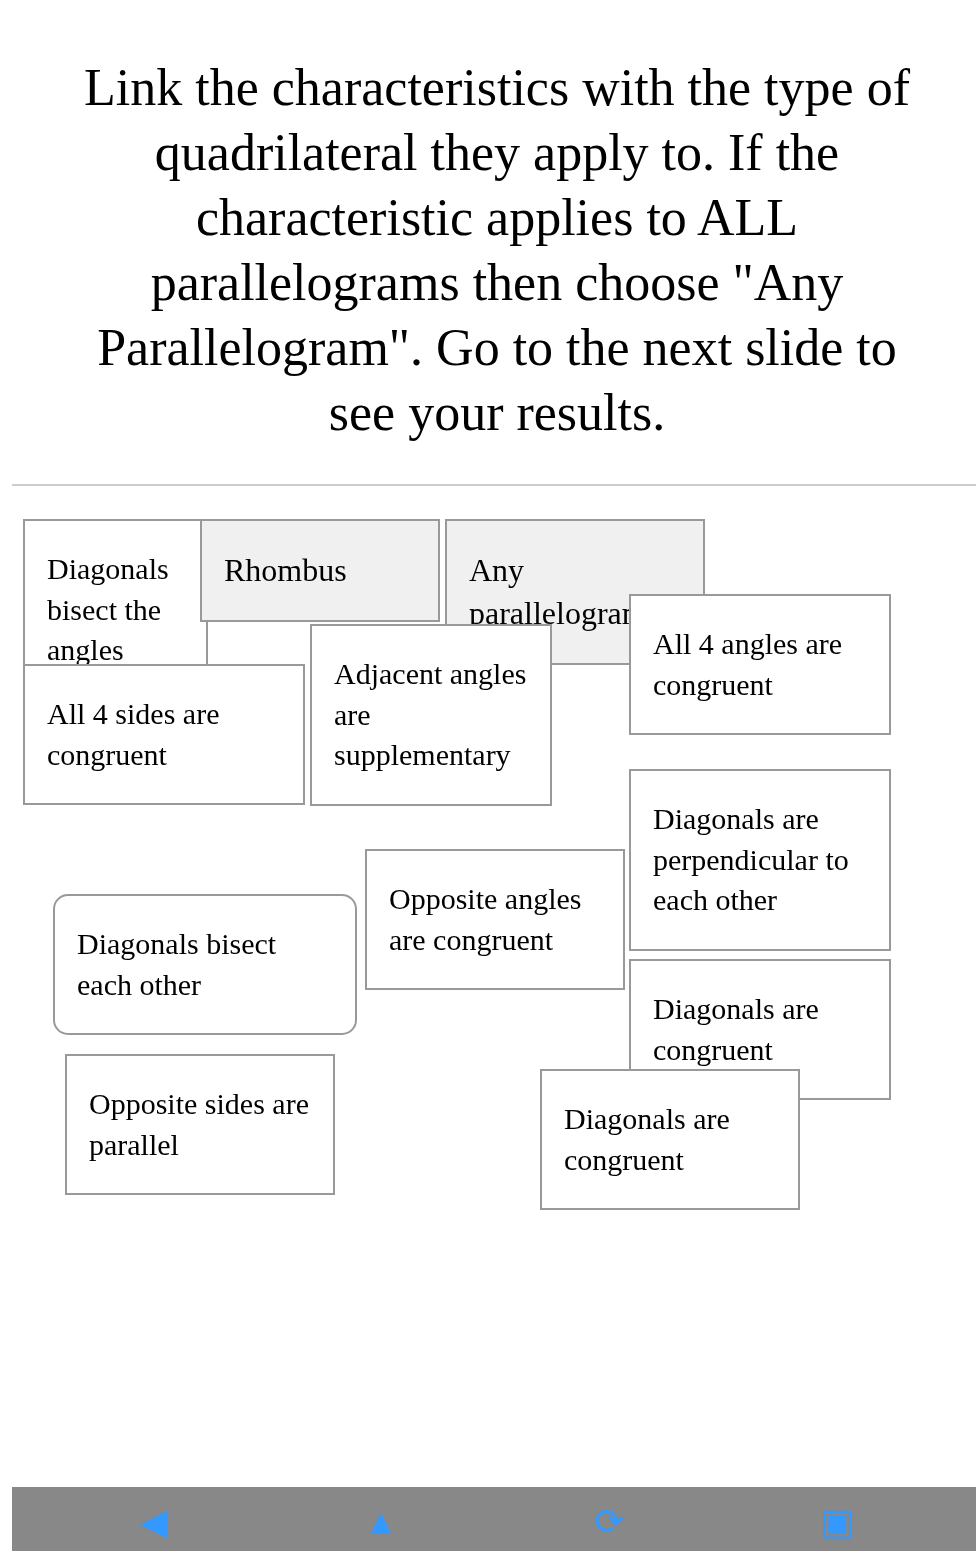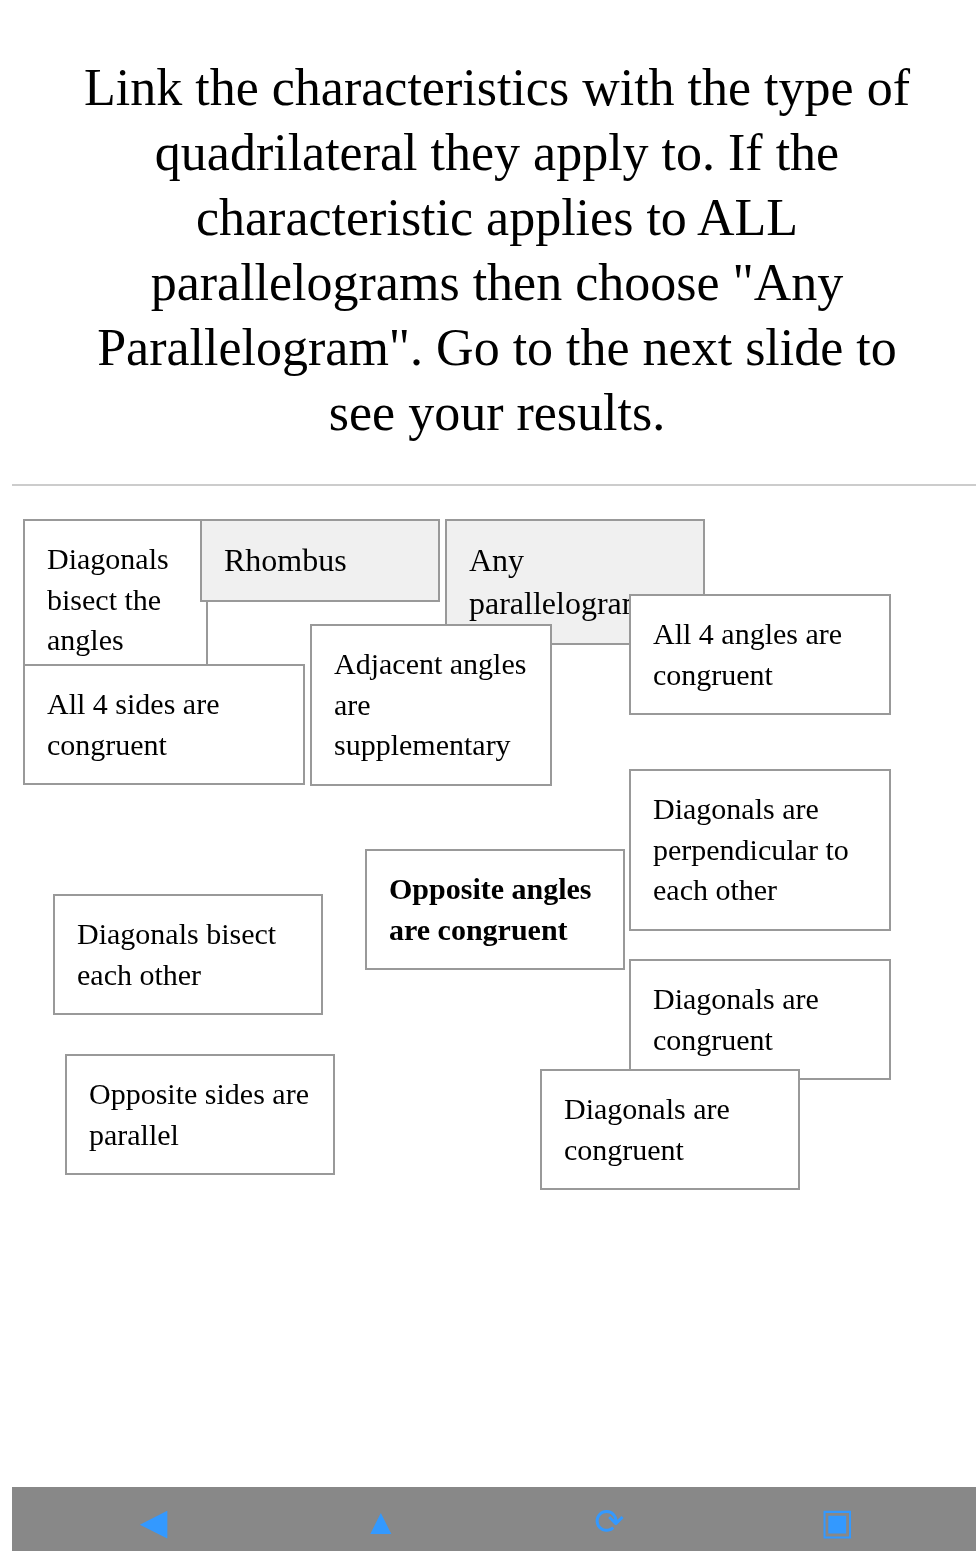--- a/index.html
+++ b/index.html
@@ -42,21 +42,21 @@
       position: relative;
       border-top: 2px solid #cccccc;
       padding: 20px;
       min-height: 900px;
     }
 
     .drag-card {
       position: absolute;
       border: 2px solid #999999;
       background: #ffffff;
-      padding: 18px 22px;
+      padding: 28px 22px;
       font-size: 30px;
       line-height: 1.35;
       cursor: grab;
       min-width: 120px;
     }
 
     .drag-card.header-card {
       background: #f0f0f0;
       font-size: 32px;
     }
@@ -91,22 +91,22 @@
 
   <div class="drag-area" id="drag-area">
 
   <div class="drag-card" style="left: 8px; top: 30px; width: 185px;">Diagonals bisect the angles</div>
       <div class="drag-card header-card" style="left: 185px; top: 30px; width: 240px;">Rhombus</div>
       <div class="drag-card header-card" style="left: 430px; top: 30px; width: 260px;">Any parallelogram</div>
       <div class="drag-card" style="left: 8px; top: 175px; width: 282px;">All 4 sides are congruent</div>
       <div class="drag-card" style="left: 295px; top: 135px; width: 242px;">Adjacent angles are supplementary</div>
       <div class="drag-card" style="left: 614px; top: 105px; width: 262px;">All 4 angles are congruent</div>
       <div class="drag-card" style="left: 614px; top: 280px; width: 262px;">Diagonals are perpendicular to each other</div>
-      <div class="drag-card" style="left: 38px; top: 405px; width: 270px;">Diagonals bisect each other</div>
-      <div class="drag-card" style="left: 350px; top: 360px; width: 260px; font-weight: bold;">Opposite angles are congruent</div>
+      <div class="drag-card" style="left: 38px; top: 405px; width: 304px; border-radius: 15px;">Diagonals bisect each other</div>
+      <div class="drag-card" style="left: 350px; top: 360px; width: 260px;">Opposite angles are congruent</div>
       <div class="drag-card" style="left: 614px; top: 470px; width: 262px;">Diagonals are congruent</div>
       <div class="drag-card" style="left: 50px; top: 565px; width: 270px;">Opposite sides are parallel</div>
       <div class="drag-card" style="left: 525px; top: 580px; width: 260px;">Diagonals are congruent</div>
     </div>
 
   <div class="bottom-bar">
     <span class="bottom-icon active">◀</span>
     <span class="bottom-icon active">▲</span>
     <span class="bottom-icon active">⟳</span>
     <span class="bottom-icon active">▣</span>

